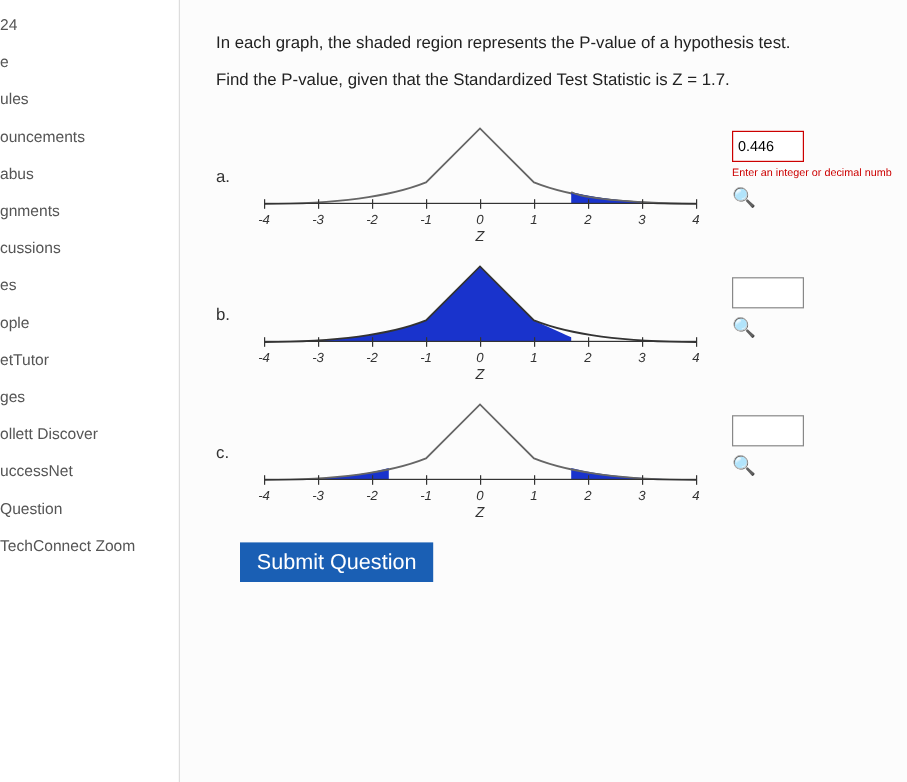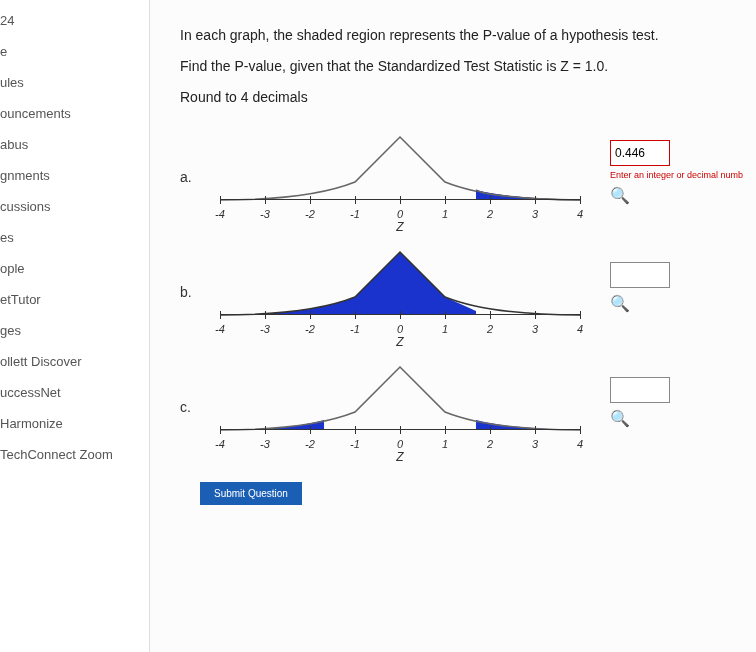--- a/index.html
+++ b/index.html
@@ -123,21 +123,21 @@
       left: 50%;
       transform: translateX(-50%);
       font-size: 12px;
       font-style: italic;
     }
     .submit-btn {
       background: #1a5fb4;
       color: #fff;
       border: none;
       padding: 6px 14px;
-      font-size: 10px;
+      font-size: 18px;
       cursor: pointer;
       margin-top: 15px;
       margin-left: 20px;
     }
     svg.curve {
       position: absolute;
       top: 0;
       left: 0;
     }
   </style>
@@ -151,29 +151,28 @@
   <div class="sidebar-item">ouncements</div>
   <div class="sidebar-item">abus</div>
   <div class="sidebar-item">gnments</div>
   <div class="sidebar-item">cussions</div>
   <div class="sidebar-item">es</div>
   <div class="sidebar-item">ople</div>
   <div class="sidebar-item">etTutor</div>
   <div class="sidebar-item">ges</div>
   <div class="sidebar-item">ollett Discover</div>
   <div class="sidebar-item">uccessNet</div>
-  <div class="sidebar-item">Harmonize</div>
+  <div class="sidebar-item">Question</div>
   <div class="sidebar-item">TechConnect Zoom</div>
 </div>
 
 <div class="content">
   <div class="question-text">
     <div>In each graph, the shaded region represents the P-value of a hypothesis test.</div>
-    <div>Find the P-value, given that the Standardized Test Statistic is Z = 1.0.</div>
-    <div>Round to 4 decimals</div>
+    <div>Find the P-value, given that the Standardized Test Statistic is Z = 1.7.</div>
   </div>
 
   <div class="graphs">
 
     <div class="graph-row">
       <div class="graph-label">a.</div>
       <div class="graph-box">
         <svg class="curve" width="380" height="100">
           <path d="M 10 78 Q 100 78 145 60 Q 175 30 190 15 Q 205 30 235 60 Q 280 78 370 78" fill="none" stroke="#666" stroke-width="1.5"></path>
           <path d="M 266 78 L 266 68 Q 300 77 370 78 Z" fill="#1933cc" stroke="none"></path>

